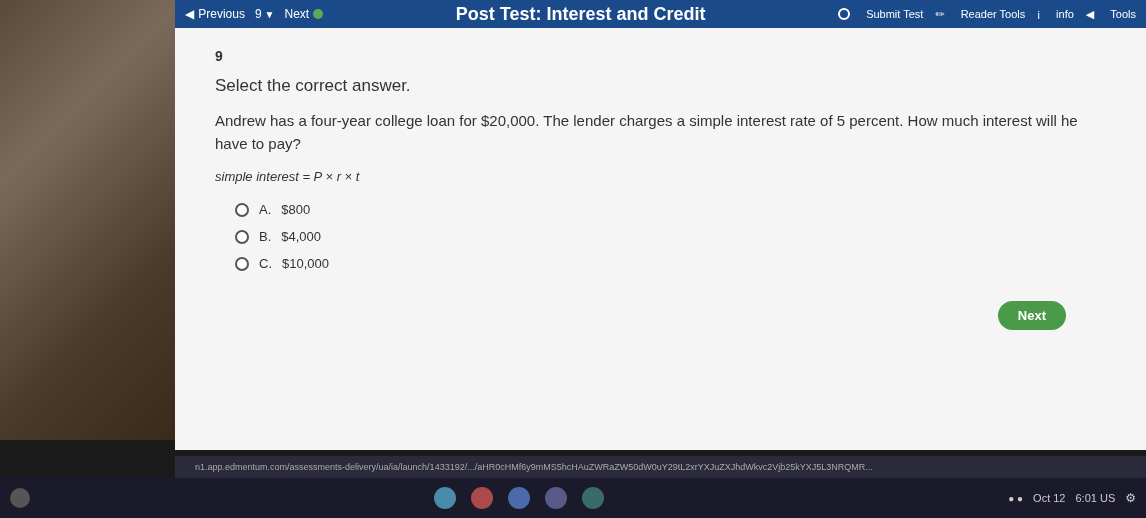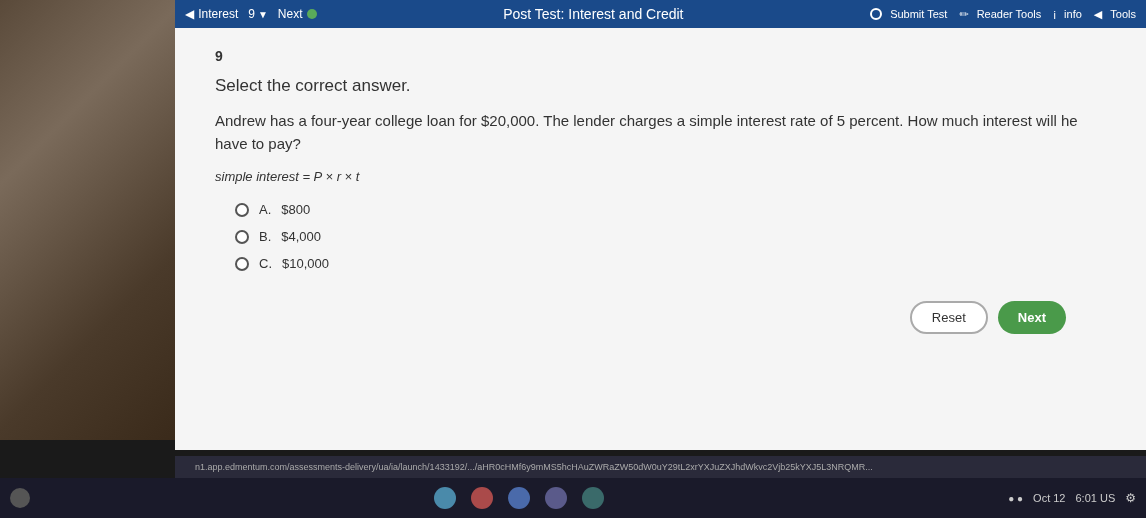--- a/index.html
+++ b/index.html
@@ -139,34 +139,34 @@
       height: 10px;
       border-radius: 50%;
       background: #5aaa5a;
       display: inline-block;
     }
 
     .nav-title {
       flex: 1;
       text-align: center;
       color: white;
-      font-size: 14px;
-      font-weight: normal;
+      font-size: 18px;
+      font-weight: bold;
     }
 
     .nav-right {
       display: flex;
       align-items: center;
       gap: 12px;
     }
 
     .nav-right-btn {
       display: flex;
       align-items: center;
-      gap: 8px;
+      gap: 16px;
       color: white;
       font-size: 11px;
       cursor: pointer;
     }
 
     
     .content-area {
       padding: 20px 40px;
       background: #f5f5f5;
       height: calc(100% - 28px);
@@ -304,21 +304,21 @@
 
 <div class="monitor-bg"></div>
 
 <div class="left-overlay"></div>
 
 <div class="screen">
 
   <div class="nav-bar">
     <button class="nav-prev-btn">
       <span>◀</span>
-      <span>Interest</span>
+      <span>Previous</span>
     </button>
 
     <div class="nav-number">
       <span>9</span>
       <span style="font-size:10px; color:white; cursor:pointer;">▼</span>
     </div>
 
     <div class="nav-next-btn">
       <span>Next</span>
       <span class="nav-dot"></span>
@@ -374,23 +374,20 @@
 
       <div class="answer-option">
         <div class="radio-circle"></div>
         <span class="option-label">C.</span>
         <span class="option-value">$10,000</span>
       </div>
 
     </div>
 
     <div class="button-row">
-      <button class="reset-btn">
-        <span>Reset</span>
-      </button>
       <button class="next-btn">
         <span>Next</span>
       </button>
     </div>
 
   </div>
 </div>
 
 <div class="url-bar">
   <span>n1.app.edmentum.com/assessments-delivery/ua/ia/launch/1433192/.../aHR0cHMf6y9mMS5hcHAuZWRaZW50dW0uY29tL2xrYXJuZXJhdWkvc2Vjb25kYXJ5L3NRQMR...</span>

